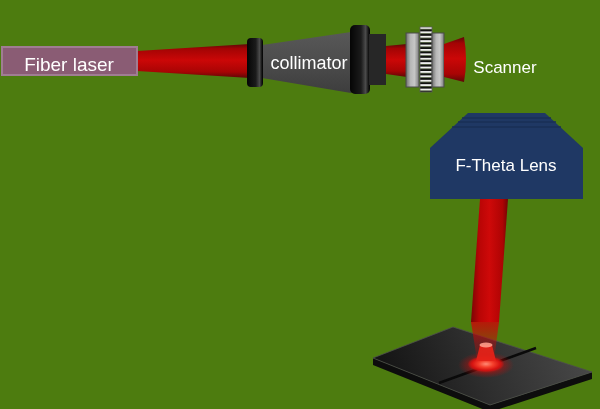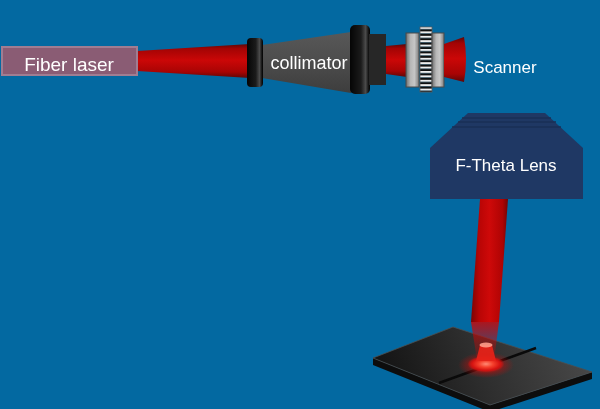--- a/index.html
+++ b/index.html
@@ -4,21 +4,21 @@
 <style>
   html, body {
     margin: 0;
     padding: 0;
     background: #000;
   }
   .stage {
     position: relative;
     width: 600px;
     height: 409px;
-    background: #0369a1;
+    background: #4d7c0f;
     overflow: hidden;
     font-family: "Liberation Sans", sans-serif;
   }
   svg { display: block; }
   text {
     font-family: "Liberation Sans", sans-serif;
     fill: #ffffff;
   }
   .lbl-box   { font-size: 19px; }
   .lbl-mid   { font-size: 18px; }

